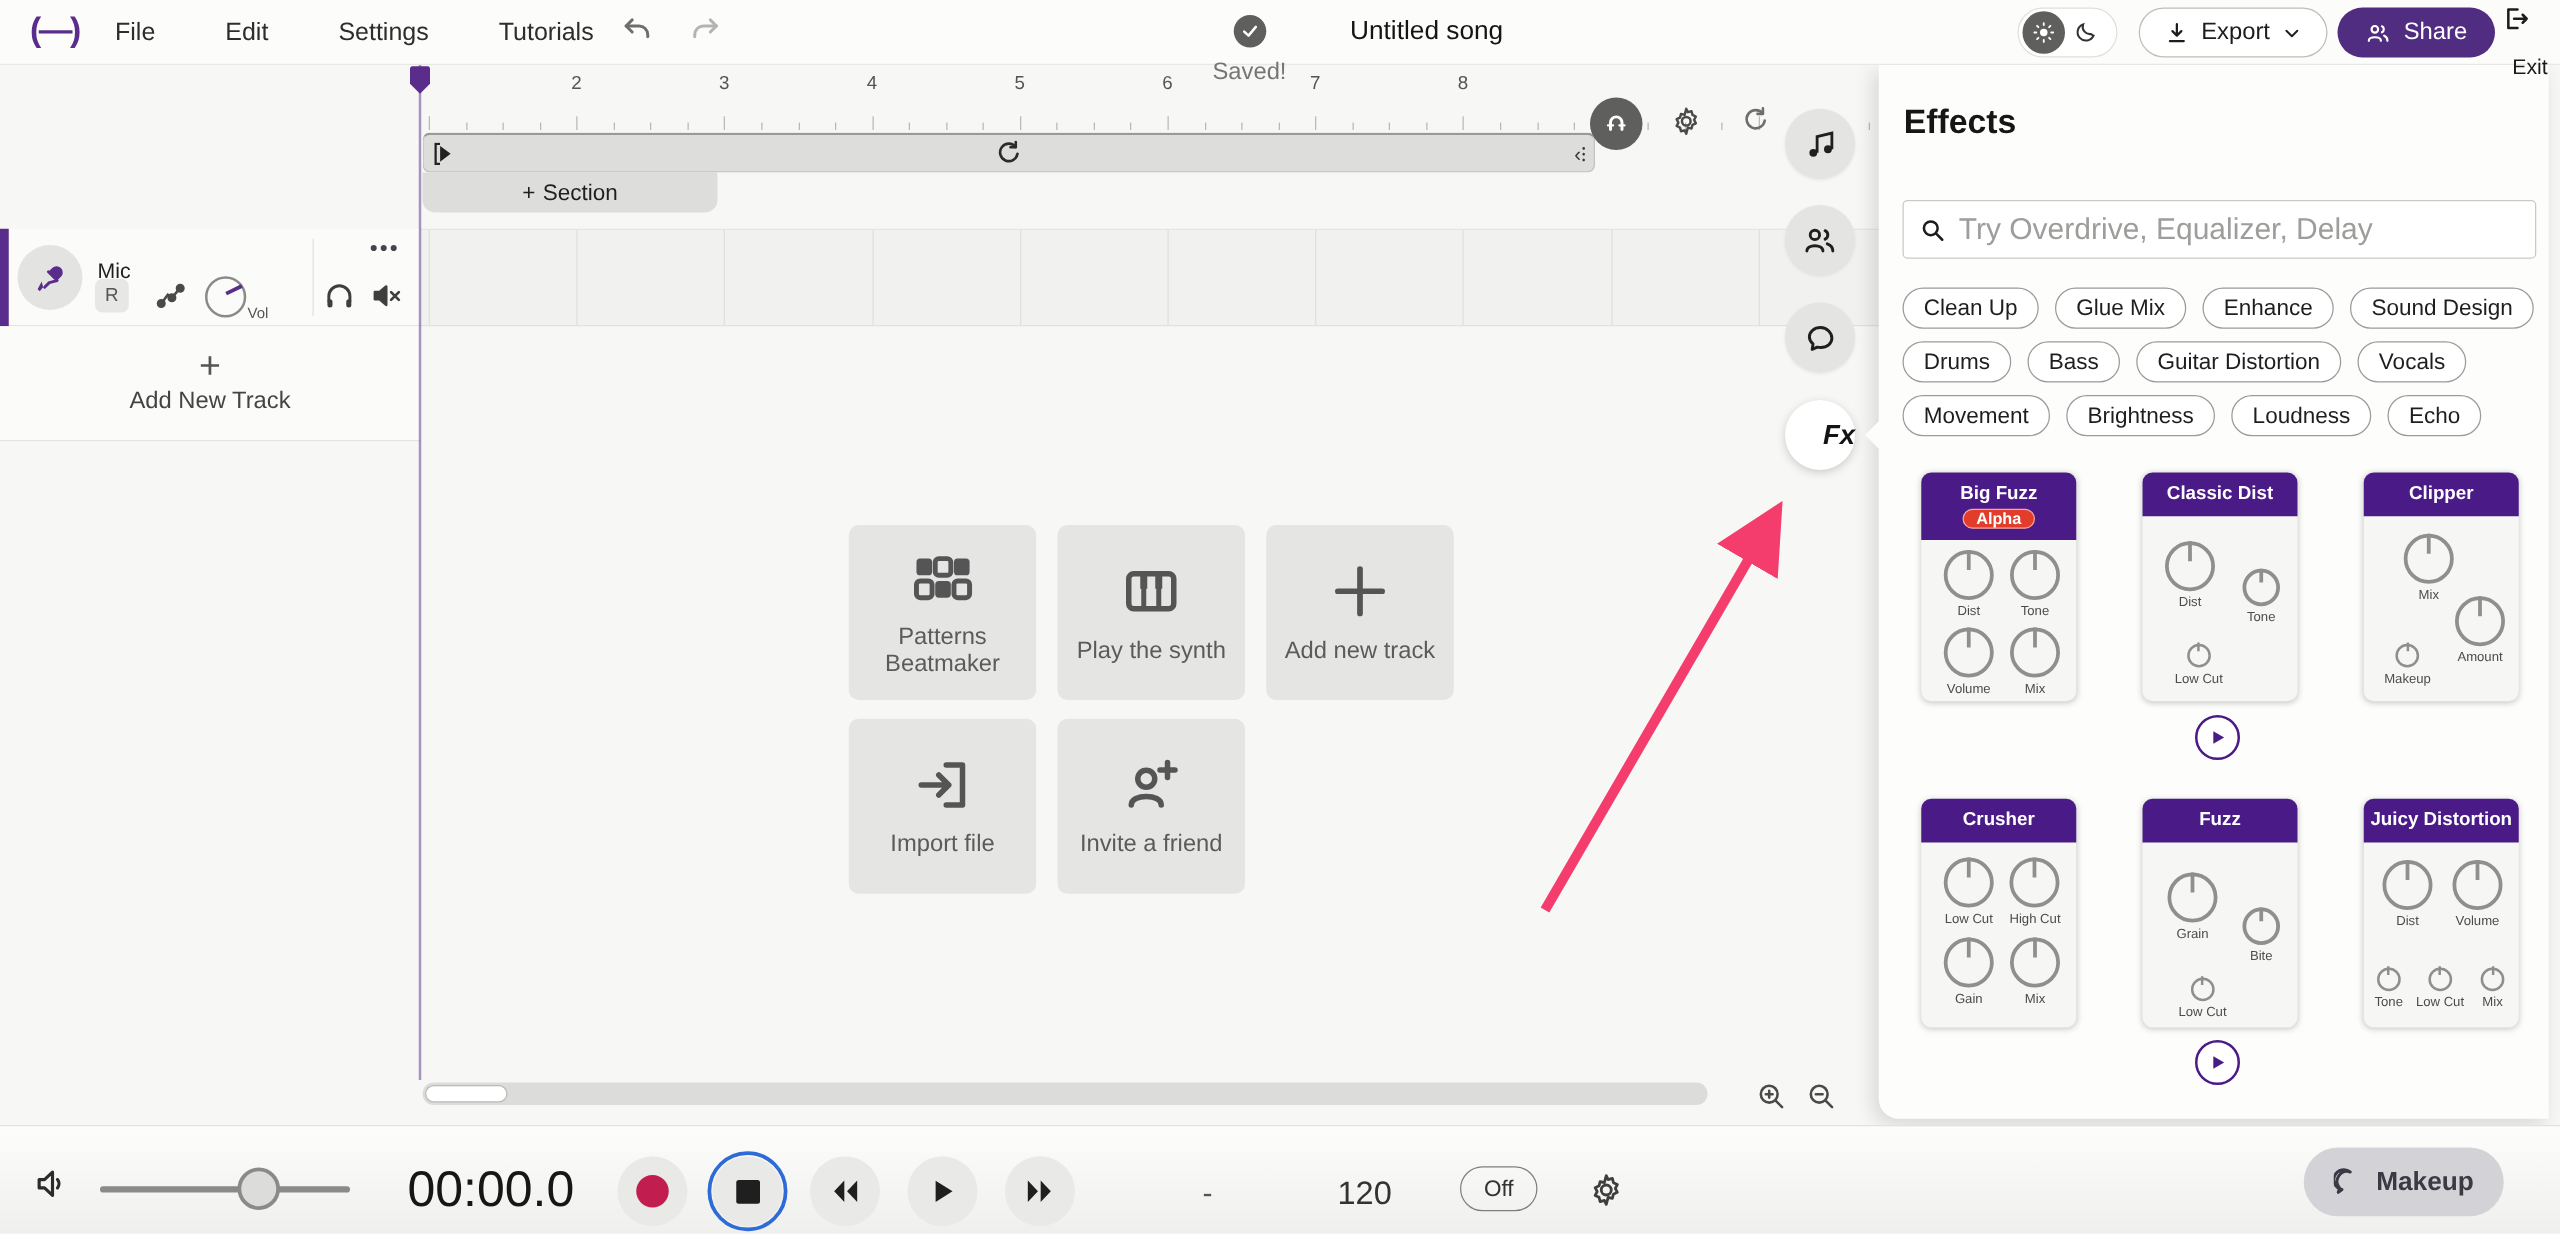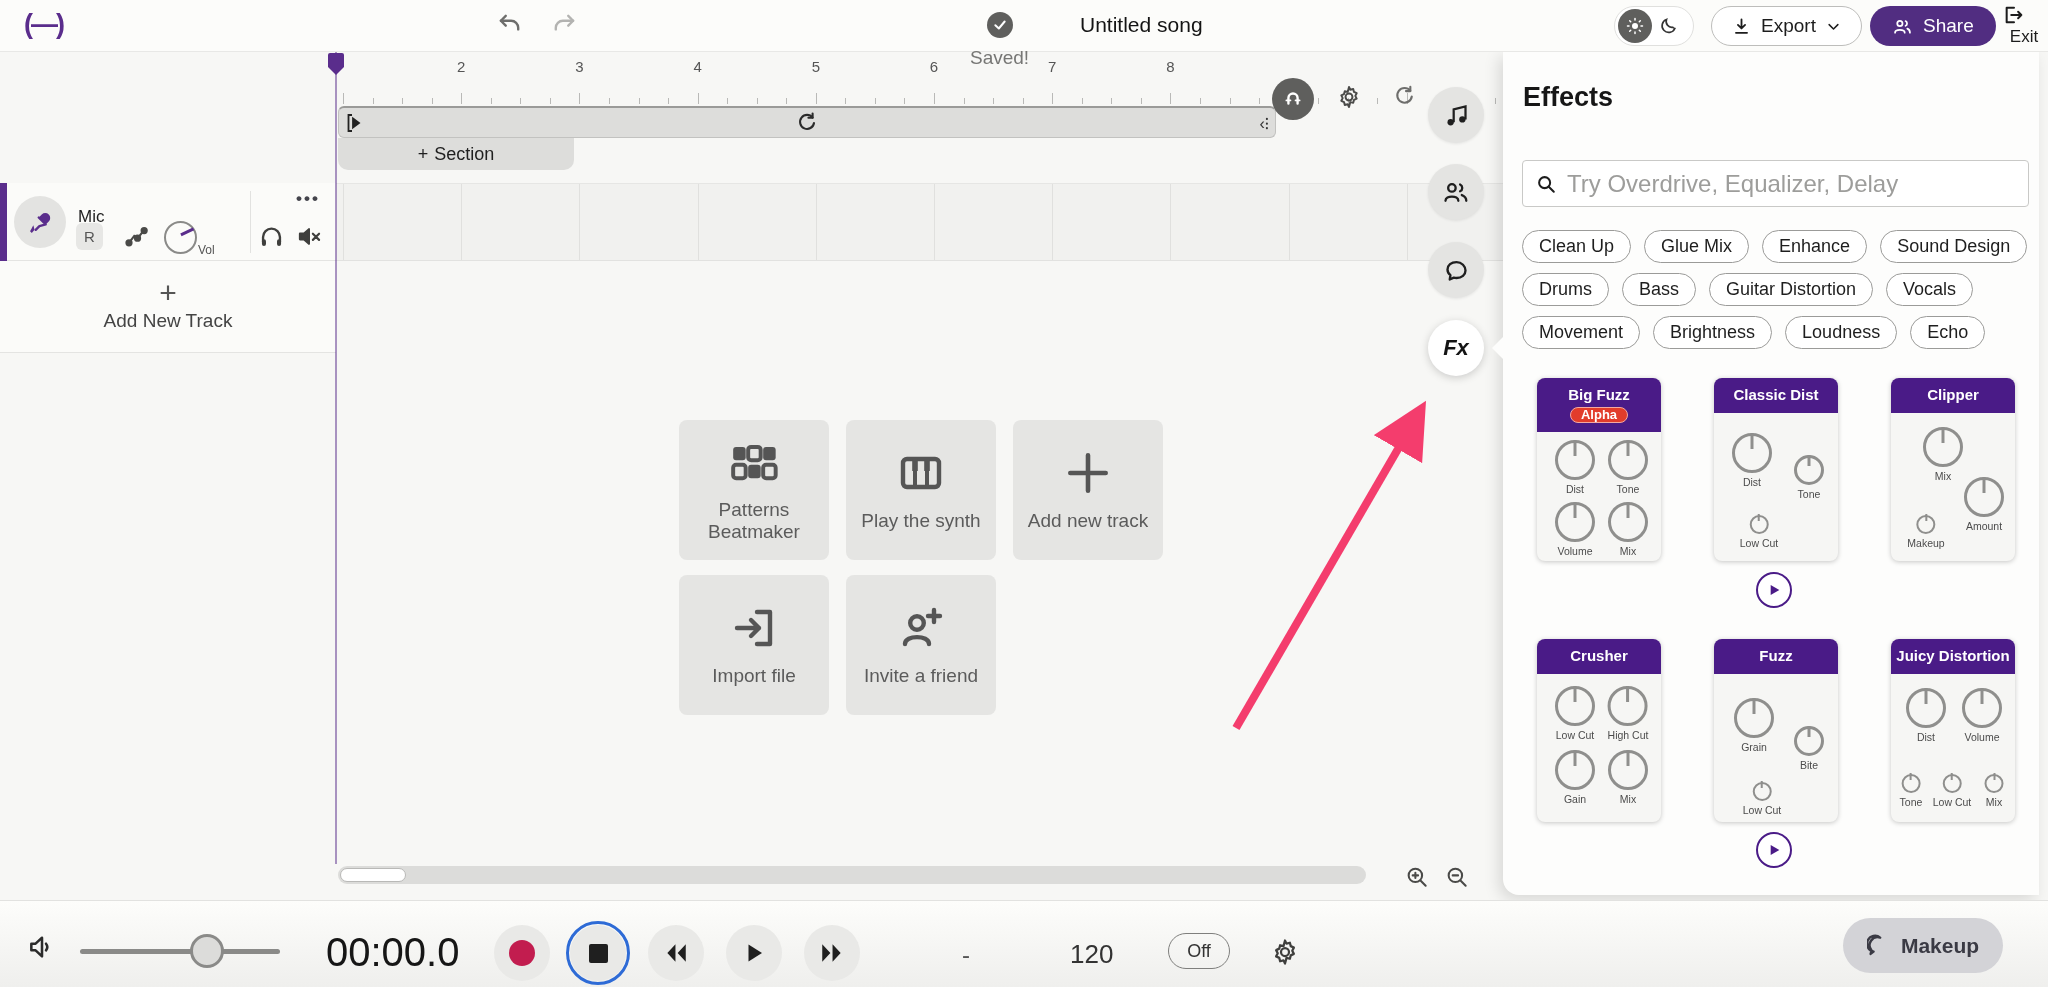--- a/index.html
+++ b/index.html
@@ -29,21 +29,21 @@
     background:#5f5f5d; display:flex; align-items:center; justify-content:center; }
   .theme-moon { width:34px; height:34px; display:flex; align-items:center; justify-content:center; }
   .export-btn { position:absolute; left:1711px; top:6px; height:40px; padding:0 20px;
     border:1px solid #bdbdbb; border-radius:21px; background:#fff; display:flex;
     align-items:center; gap:10px; font-size:19px; color:#1d1d1d; cursor:pointer; }
   .share-btn { position:absolute; left:1870px; top:6px; height:40px; padding:0 22px;
     border:none; border-radius:21px; background:#512d81; display:flex; align-items:center;
     gap:10px; font-size:19px; color:#fff; cursor:pointer; }
   .exit-wrap { position:absolute; left:2003px; top:4px; width:42px; text-align:center;
     color:#1c1c1c; cursor:pointer; }
-  .exit-wrap .lbl { font-size:17px; margin-top:1px; }
+  .exit-wrap .lbl { font-size:17px; margin-top:18px; }
 
   
   .ruler { position:absolute; left:336px; top:52px; width:1167px; height:54px; }
   .bar-num { position:absolute; top:6px; transform:translateX(-50%); font-size:15px; color:#555; }
   .tick { position:absolute; bottom:2px; width:1px; background:#b9b9b7; }
   .playhead-line { position:absolute; left:335px; top:52px; width:2px; height:812px;
     background:rgba(90,45,140,.5); z-index:5; }
   .playhead-cap { position:absolute; left:327px; top:52px; width:18px; height:24px; z-index:6; }
   .loop-bar { position:absolute; left:338px; top:106px; width:938px; height:32px;
     background:#dddddb; border:1px solid #c2c2c0; border-top:2px solid #9a9a98;
@@ -99,21 +99,21 @@
   .action-card { width:150px; height:140px; background:#e5e5e3; border-radius:8px;
     display:flex; flex-direction:column; align-items:center; justify-content:center;
     gap:12px; cursor:pointer; }
   .action-card .a-label { font-size:19px; color:#5b5b5b; text-align:center; line-height:1.15; }
   .action-card .a-icon { height:50px; display:flex; align-items:center; justify-content:center; color:#555; }
 
   
   .side-btn { position:absolute; left:1428px; width:56px; height:56px; border-radius:50%;
     background:#e4e4e2; display:flex; align-items:center; justify-content:center;
     cursor:pointer; z-index:20; box-shadow:0 1px 3px rgba(0,0,0,.08); }
-  .side-btn.active { background:#fff; box-shadow:0 2px 8px rgba(0,0,0,.18); }
+  .side-btn.active { background:#fff; box-shadow:0 2px 8px rgba(0,0,0,.18);justify-content:flex-end; }
   .fx-label { font-size:22px; font-style:italic; font-weight:bold; color:#141414; }
 
   
   .fx-panel { position:absolute; left:1503px; top:52px; width:536px; height:843px;
     background:#fdfdfc; border-radius:0 0 0 16px; box-shadow:-4px 5px 16px rgba(0,0,0,.13);
     z-index:15; }
   .fx-notch { position:absolute; left:-11px; top:284px; width:0; height:0;
     border-top:12px solid transparent; border-bottom:12px solid transparent;
     border-right:12px solid #fdfdfc; }
   .fx-title { position:absolute; left:20px; top:30px; font-size:27px; font-weight:600; color:#161616; }
@@ -200,20 +200,26 @@
     background:#d3d3d7; border-radius:28px; display:flex; align-items:center;
     justify-content:center; gap:10px; font-size:21px; font-weight:bold; color:#3a3a44; cursor:pointer; }
 </style>
 </head>
 <body>
 
 <div id="app">
 
   <div class="topbar">
     <div class="logo">(—)</div>
+    <div class="menu-row" id="menu-row">
+        <span class="menu-item">File</span>
+        <span class="menu-item">Edit</span>
+        <span class="menu-item">Settings</span>
+        <span class="menu-item">Tutorials</span>
+      </div>
     <div class="undo-redo">
       <span>
         <svg width="26" height="26" viewBox="0 0 24 24" fill="none" stroke="#6e6e6c" stroke-width="2.2" stroke-linecap="round" stroke-linejoin="round">
             <path d="M9 4.5 4.5 9 9 13.5"></path>
             <path d="M4.5 9h9.5a6.5 6.5 0 0 1 6.5 6.5V17"></path>
           </svg>
       </span>
       <span>
         <svg width="26" height="26" viewBox="0 0 24 24" fill="none" stroke="#b3b3b1" stroke-width="2.2" stroke-linecap="round" stroke-linejoin="round">
             <path d="M15 4.5 19.5 9 15 13.5"></path>

